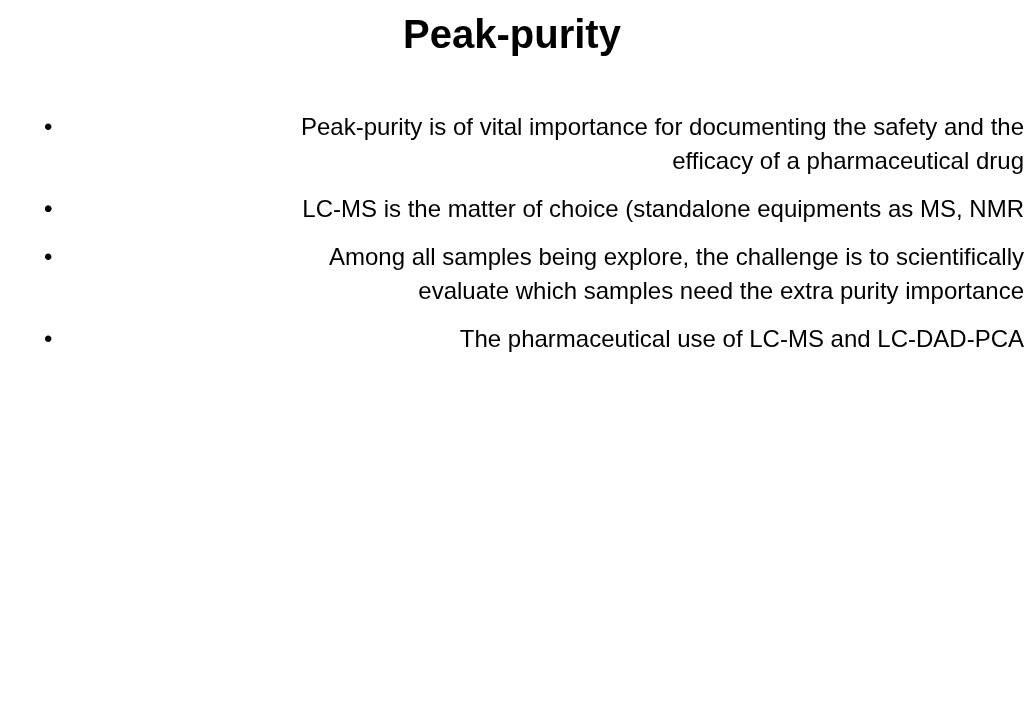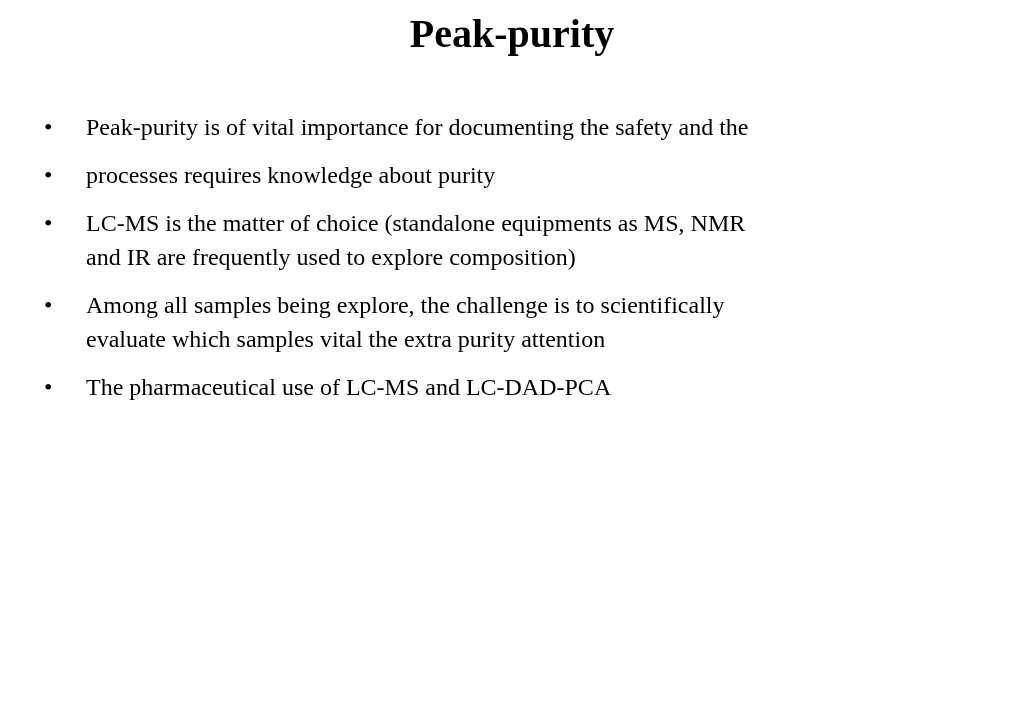--- a/index.html
+++ b/index.html
@@ -14,21 +14,20 @@
       overflow: hidden;
       font-family: "Liberation Sans", sans-serif;
       color: #000000;
     }
     .slide {
       position: absolute;
       left: 0; top: 0;
       width: 852px;
       height: 725px;
       background: #ffffff;
-      font-family: Liberation Serif, serif;
     }
     .title {
       position: absolute;
       left: 0;
       top: 8px;
       width: 1024px;
       text-align: center;
       font-weight: bold;
       font-size: 40px;
       line-height: 52px;
@@ -52,57 +51,57 @@
       position: absolute;
       left: 44px;
       top: 0;
       font-size: 24px;
       line-height: 34px;
     }
     .bullet-text {
       font-size: 24px;
       line-height: 34px;
       display: block;
+      text-align: right;
     }
     .line {
       display: block;
       white-space: nowrap;
     }
   </style>
 </head>
 <body>
 
 <div class="slide">
   <h1 class="title">Peak-purity</h1>
 
   <ul class="bullets">
     <li class="bullet">
       <span class="bullet-dot">•</span>
       <span class="bullet-text">
         <span class="line">Peak-purity is of vital importance for documenting the safety and the</span>
+        <span class="line">efficacy of a pharmaceutical drug</span>
       </span>
     </li>
     <li class="bullet">
       <span class="bullet-dot">•</span>
       <span class="bullet-text">
-        <span class="line">processes requires knowledge about purity</span>
       </span>
     </li>
     <li class="bullet">
       <span class="bullet-dot">•</span>
       <span class="bullet-text">
         <span class="line">LC-MS is the matter of choice (standalone equipments as MS, NMR</span>
-        <span class="line">and IR are frequently used to explore composition)</span>
       </span>
     </li>
     <li class="bullet">
       <span class="bullet-dot">•</span>
       <span class="bullet-text">
         <span class="line">Among all samples being explore, the challenge is to scientifically</span>
-        <span class="line">evaluate which samples vital the extra purity attention</span>
+        <span class="line">evaluate which samples need the extra purity importance</span>
       </span>
     </li>
     <li class="bullet">
       <span class="bullet-dot">•</span>
       <span class="bullet-text">
         <span class="line">The pharmaceutical use of LC-MS and LC-DAD-PCA</span>
       </span>
     </li>
   </ul>
 </div>

